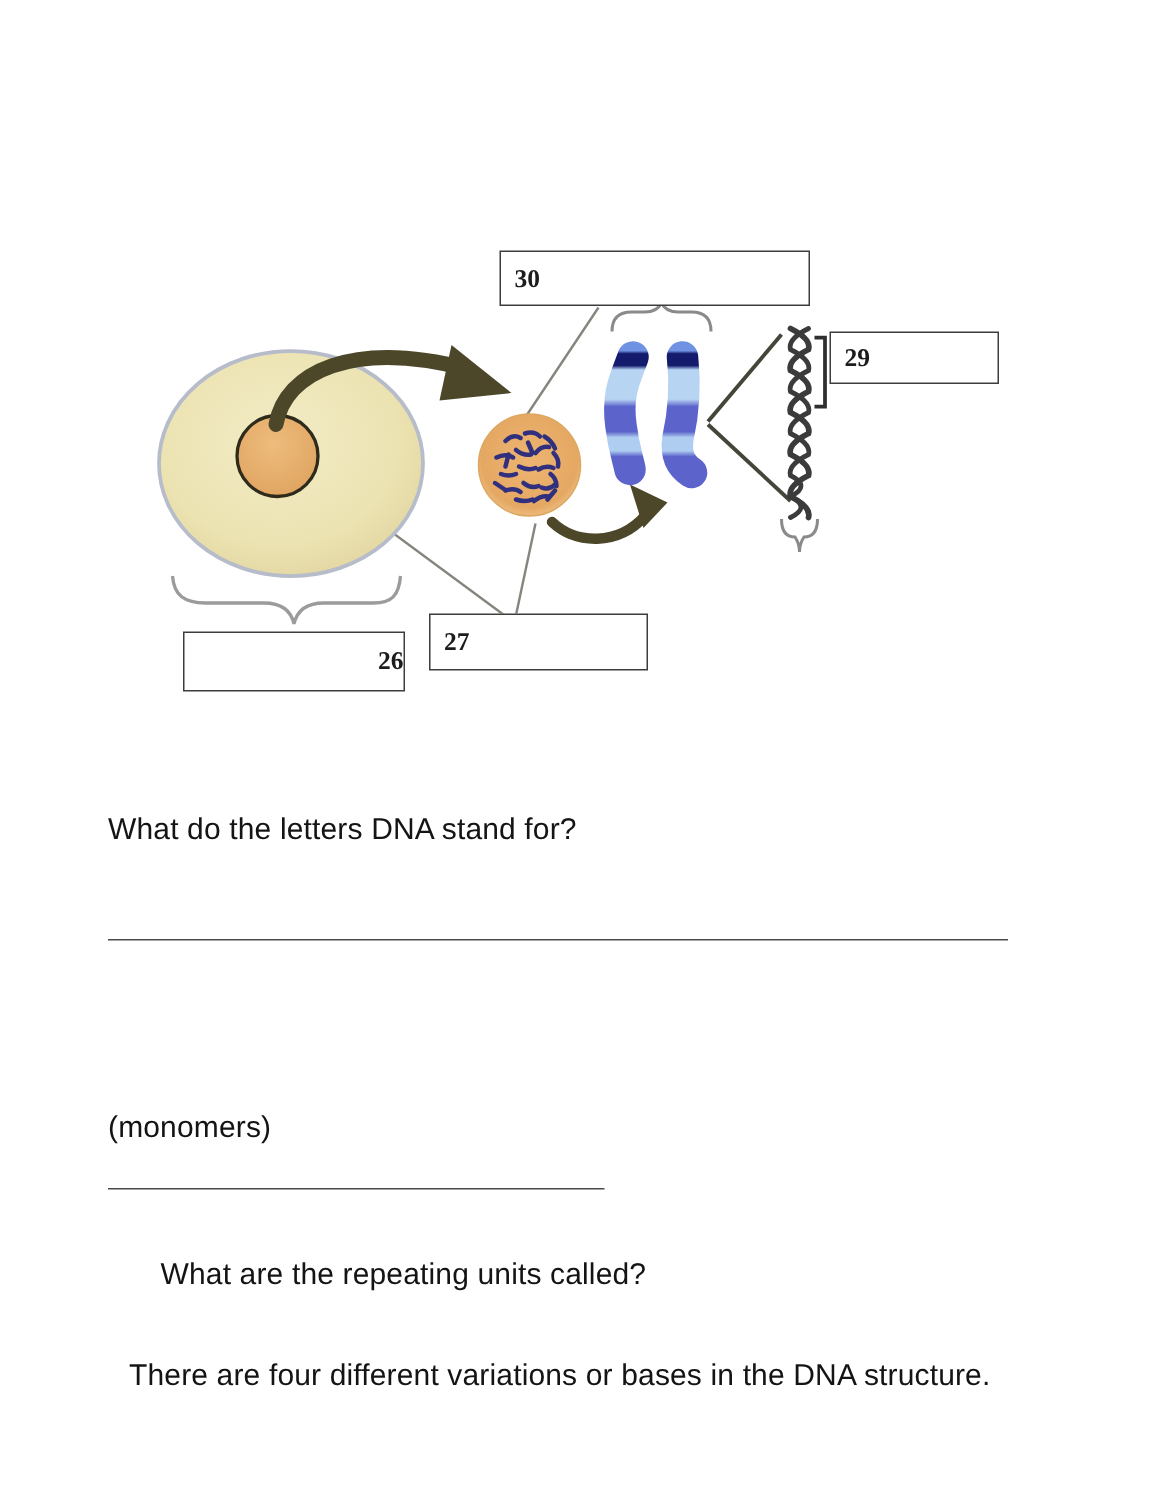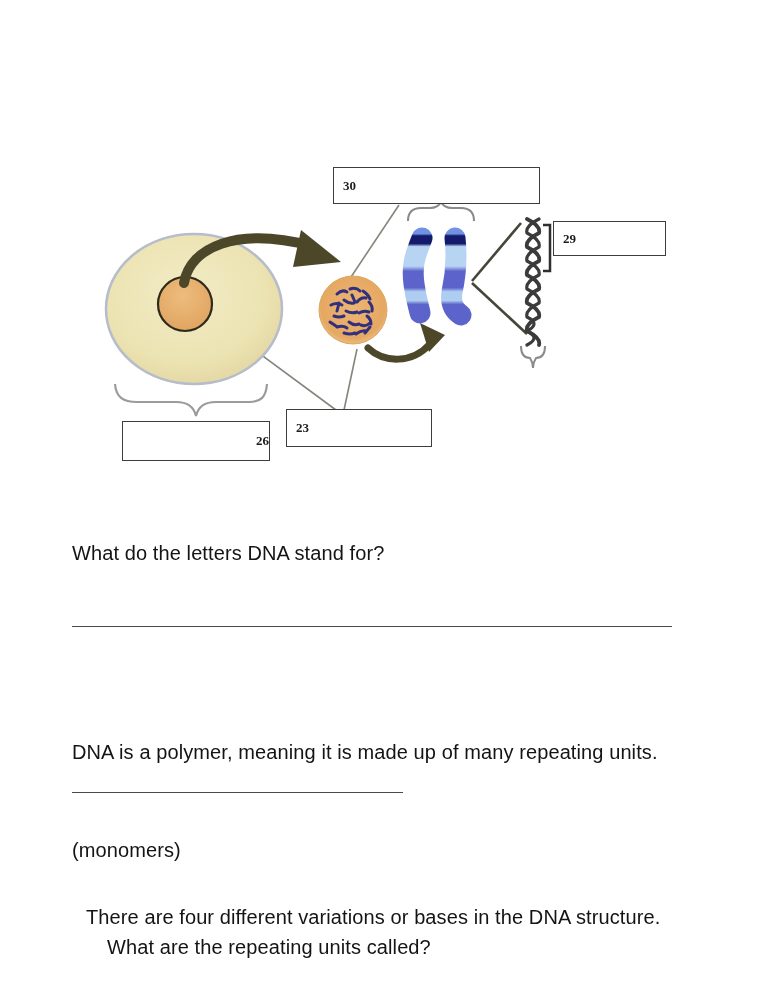--- a/index.html
+++ b/index.html
@@ -4,21 +4,21 @@
 <style>
   html,body{margin:0;padding:0;background:#fff;}
   .page{
     position:relative;width:768px;height:994px;background:#ffffff;
     font-family:"Liberation Sans",sans-serif;color:#141414;overflow:hidden;
   }
   .diagram-svg{position:absolute;left:0;top:0;width:768px;height:500px;}
   .answer-box{
     position:absolute;background:#ffffff;border:1.6px solid #3d3d3d;
     display:flex;align-items:center;box-sizing:border-box;padding-left:9px;
-    font-family:"Liberation Serif",serif;font-weight:600;font-size:13px;color:#1c1c1c;
+    font-family:"Liberation Serif",serif;font-weight:600;font-size:17px;color:#1c1c1c;
   }
   .box26{left:122px;top:421px;width:148px;height:40px;justify-content:flex-end;}
   .box27{left:286px;top:409px;width:146px;height:38px;}
   .box28{left:476px;top:369px;width:136px;height:37px;}
   .box29{left:553px;top:221px;width:113px;height:35px;text-align:right;}
   .box30{left:333px;top:167px;width:207px;height:37px;}
   .qtext{position:absolute;font-size:20px;line-height:32.5px;letter-spacing:0.1px;white-space:pre;}
   .q1{left:72px;top:537px;}
   .q2{left:72px;top:671px;}
   .q2 .ind{padding-left:35px;}
@@ -132,32 +132,31 @@
     <path d="M115,384 C116,397 123,402 137,402 L176,402 C188,402 194,407 196,416 C198,407 204,402 216,402 L249,402 C261,402 266,397 267,384" fill="none" stroke="#9b9b9b" stroke-width="2.2"></path>
   </svg>
 
   <div class="answer-box box30">
     <span>30</span>
   </div>
   <div class="answer-box box29">
     <span>29</span>
   </div>
   <div class="answer-box box27">
-    <span>23</span>
+    <span>27</span>
   </div>
   <div class="answer-box box26">
     <span>26</span>
   </div>
 
   <div class="qtext q1">What do the letters DNA stand for?</div>
 
   <div class="blank blank1"></div>
 
   <div class="qtext q2">
-    <div>DNA is a polymer, meaning it is made up of many repeating units.</div>
     <div>(monomers)</div>
     <div class="ind">What are the repeating units called?</div>
   </div>
 
   <div class="blank blank2"></div>
 
   <div class="qtext q3">
     <div class="i1">There are four different variations or bases in the DNA structure.</div>
     
     

